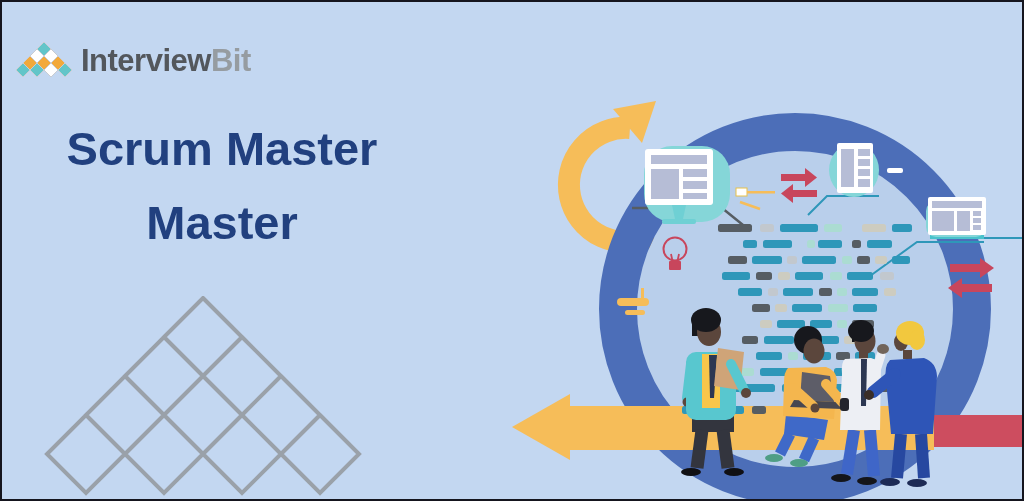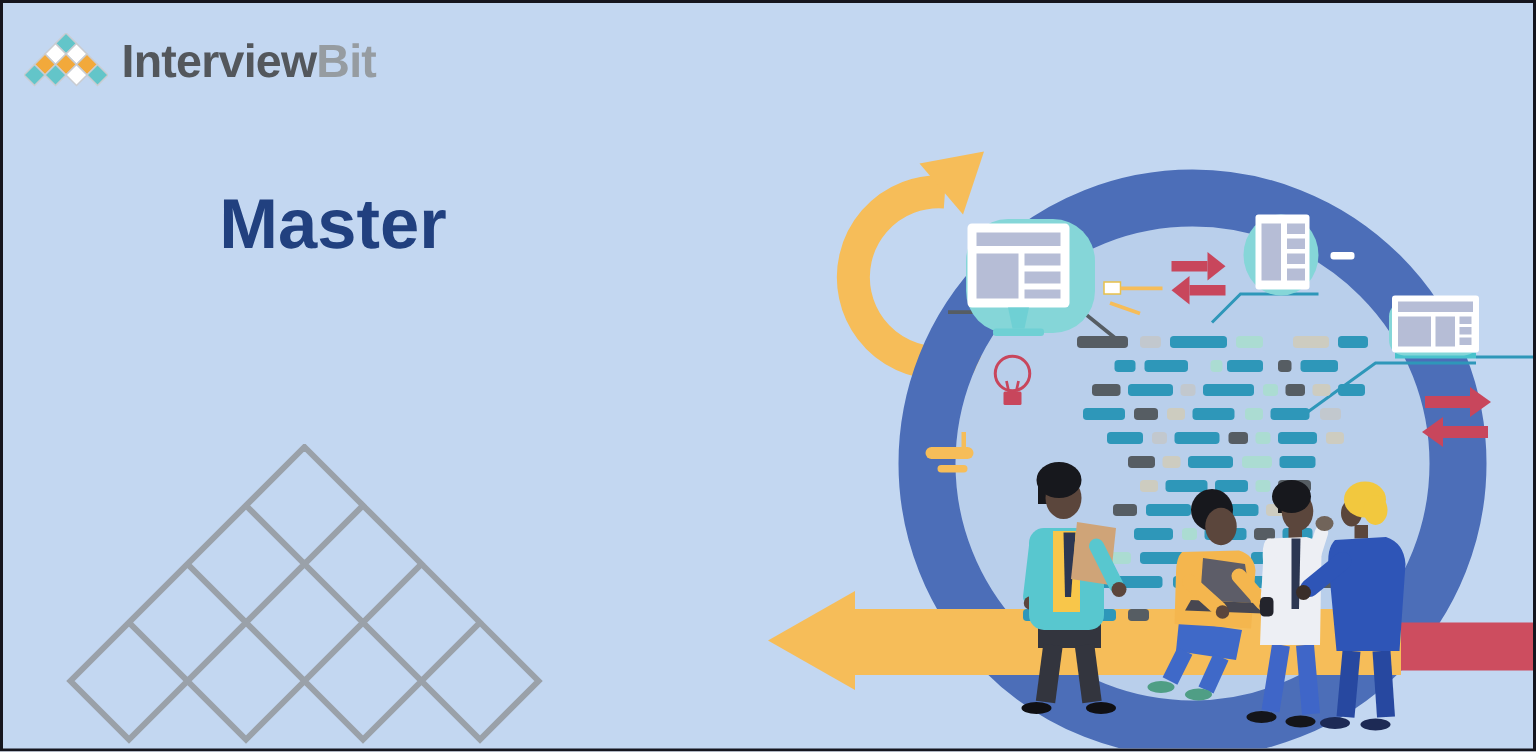--- a/index.html
+++ b/index.html
@@ -5,21 +5,21 @@
   html,body{margin:0;padding:0;background:#fff;}
   .banner{
     position:relative;
     width:1024px;height:501px;
     box-sizing:border-box;
     border:2px solid #15151e;
     background:#c3d7f1;
     overflow:hidden;
     font-family:"Liberation Sans", sans-serif;
   }
-  .logo{position:absolute;left:14px;top:20px;display:flex;align-items:center;gap:9px;}
+  .logo{position:absolute;left:14px;top:40px;display:flex;align-items:center;gap:9px;}
   .logo-mark{display:block;}
   .logo-text{font-size:31px;font-weight:700;letter-spacing:-0.5px;line-height:1;}
   .logo-text .prefix{color:#53575c;}
   .logo-text .suffix{color:#969ca1;}
   .title{
     position:absolute;left:10px;top:110px;width:420px;
     text-align:center;color:#21407f;
     font-size:47px;font-weight:700;line-height:74px;letter-spacing:0px;
   }
   .lattice{position:absolute;left:40px;top:294px;}
@@ -40,20 +40,21 @@
         <path d="M42,14 L49,21 L42,28 L35,21 Z" fill="#f2a93b" stroke="#c9ccd1" stroke-width="1"></path>
         <path d="M7,21 L14,28 L7,35 L0,28 Z" fill="#63c5c9" stroke="#c9ccd1" stroke-width="1"></path>
         <path d="M21,21 L28,28 L21,35 L14,28 Z" fill="#63c5c9" stroke="#c9ccd1" stroke-width="1"></path>
         <path d="M35,21 L42,28 L35,35 L28,28 Z" fill="#ffffff" stroke="#c9ccd1" stroke-width="1"></path>
         <path d="M49,21 L56,28 L49,35 L42,28 Z" fill="#63c5c9" stroke="#c9ccd1" stroke-width="1"></path>
       </svg>
     <div class="logo-text"><span class="prefix">Interview</span><span class="suffix">Bit</span></div>
   </div>
 
   <div class="title">
+    <div>Scrum Master</div>
     <div>Master</div>
   </div>
 
   <svg class="lattice" width="322" height="202" viewBox="0 0 322 202">
     <path fill="none" stroke="#9aa1a9" stroke-width="4" stroke-linejoin="miter" d="
       M161,2 L200,41 L161,80 L122,41 Z
       M122,41 L161,80 L122,119 L83,80 Z M200,41 L239,80 L200,119 L161,80 Z
       M83,80 L122,119 L83,158 L44,119 Z M161,80 L200,119 L161,158 L122,119 Z M239,80 L278,119 L239,158 L200,119 Z
       M44,119 L83,158 L44,197 L5,158 Z M122,119 L161,158 L122,197 L83,158 Z
       M200,119 L239,158 L200,197 L161,158 Z M278,119 L317,158 L278,197 L239,158 Z"></path>

